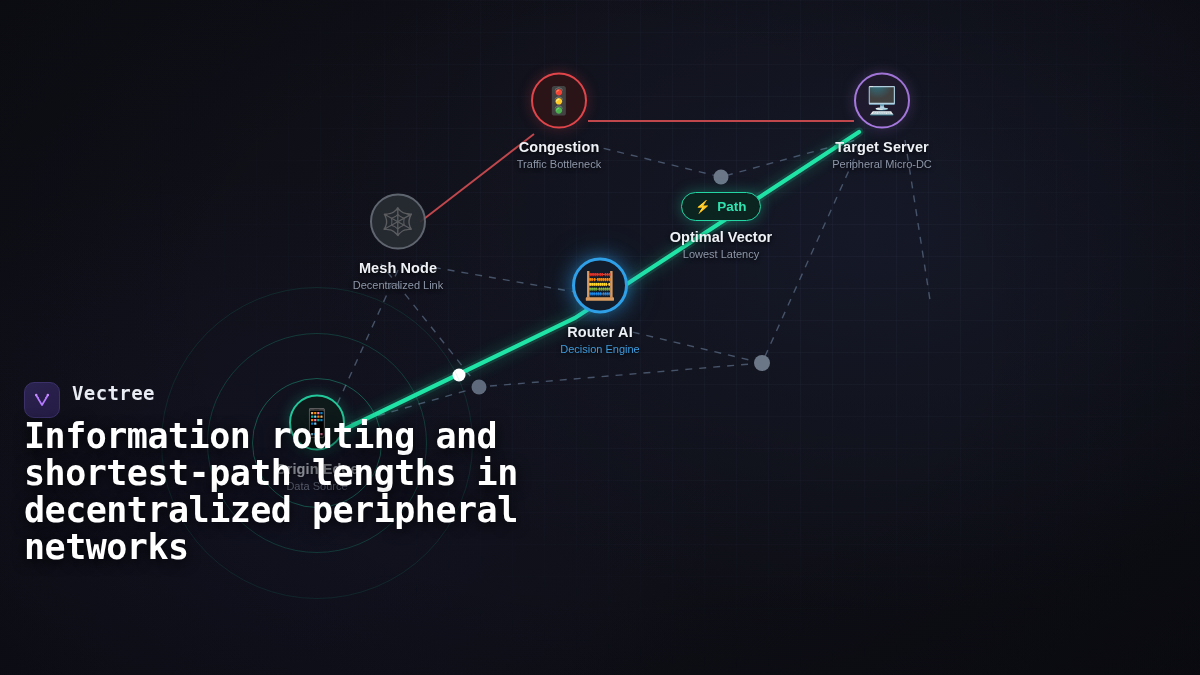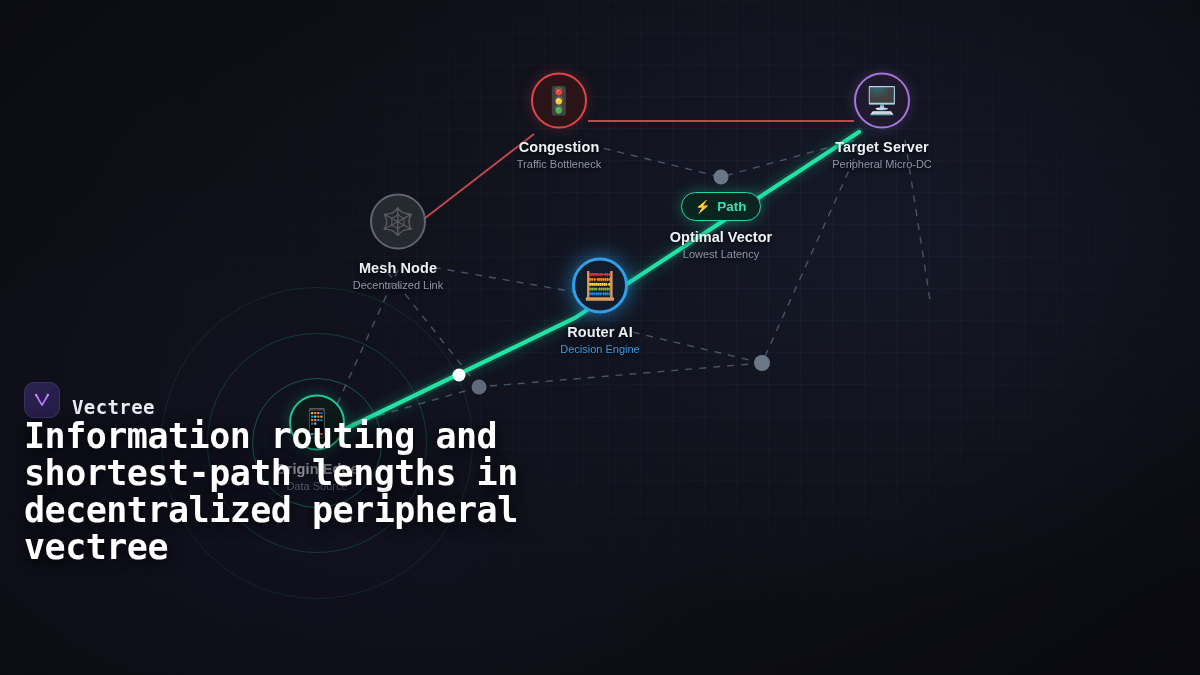--- a/index.html
+++ b/index.html
@@ -169,21 +169,21 @@
     white-space: nowrap;
     text-shadow: 0 1px 4px rgba(0,0,0,0.9);
   }
 
   
   .brand {
     position: absolute;
     left: 24px;
     top: 382px;
     display: flex;
-    align-items: flex-end;
+    align-items: flex-start;
     gap: 12px;
   }
   .brand-mark {
     width: 34px;
     height: 34px;
     border-radius: 10px;
     background: linear-gradient(150deg, #2b2350 0%, #241c44 100%);
     border: 1px solid #3b3168;
     display: flex;
     align-items: center;
@@ -333,16 +333,16 @@
       <svg width="20" height="20" viewBox="0 0 24 24" fill="none">
         <path d="M5 6.5 L12 18 L19 6.5" stroke="#b57aff" stroke-width="2.1" stroke-linecap="round" stroke-linejoin="round"></path>
         <path d="M5 6.5 L7.6 9.4 M19 6.5 L16.4 9.4" stroke="#b57aff" stroke-width="1.6" stroke-linecap="round"></path>
         <circle cx="5" cy="6" r="1.5" fill="#c68cff"></circle>
         <circle cx="19" cy="6" r="1.5" fill="#c68cff"></circle>
       </svg>
     </div>
     <div class="brand-name">Vectree</div>
   </div>
 
-  <h1 class="headline">Information routing and shortest-path lengths in decentralized peripheral vectree</h1>
+  <h1 class="headline">Information routing and shortest-path lengths in decentralized peripheral networks</h1>
 
 
 </div>
 
 </body></html>

